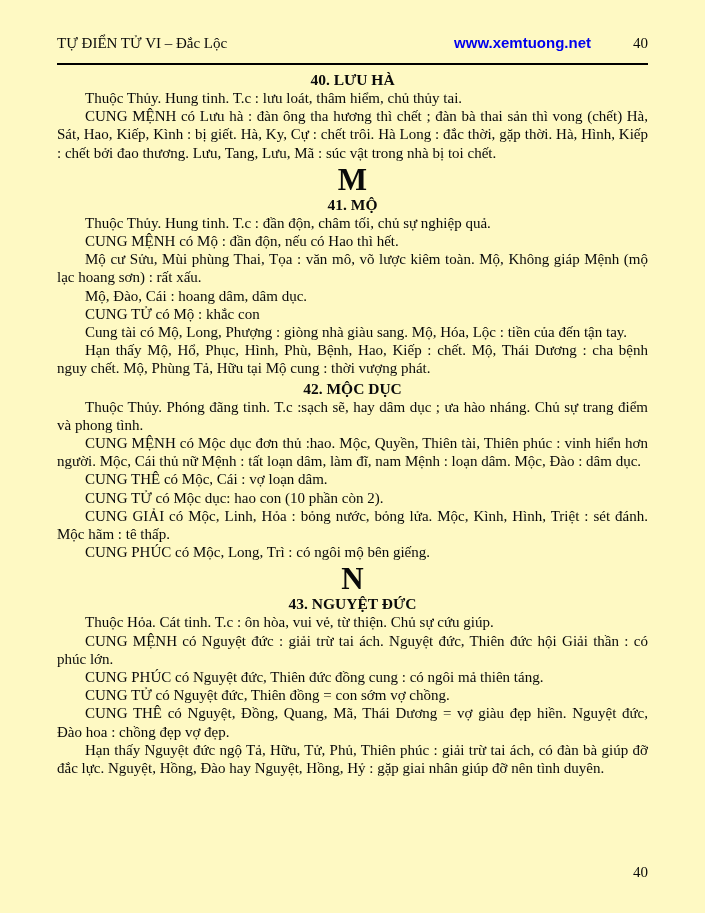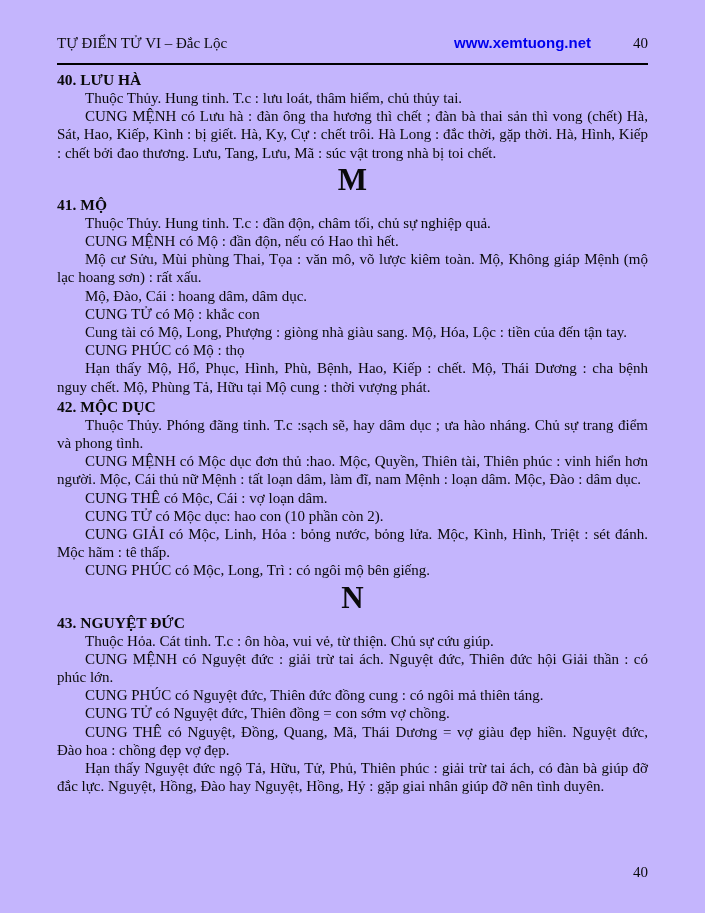--- a/index.html
+++ b/index.html
@@ -3,21 +3,21 @@
 <meta charset="utf-8">
 <style>
   html, body { margin: 0; padding: 0; background: #ffffff; }
   body { width: 705px; height: 913px; }
   .page {
     position: relative;
     width: 705px;
     height: 913px;
     box-sizing: border-box;
     padding: 34px 57px 0 57px;
-    background: #c4b5fd;
+    background: #fef9c3;
     font-family: "Liberation Serif", serif;
     font-size: 15px;
     color: #0a0a0a;
     overflow: hidden;
   }
   .header {
     display: flex;
     justify-content: space-between;
     align-items: baseline;
     font-size: 15px;
@@ -34,21 +34,21 @@
     font-size: 15px;
     cursor: pointer;
   }
   .header-rule {
     border: none;
     border-top: 2px solid #000;
     margin: 11px 0 5px 0;
   }
   .section-heading {
     margin: 1px 0 0 0;
-    text-align: left;
+    text-align: center;
     font-size: 15.5px;
     font-weight: bold;
     line-height: 19px;
   }
   .big-letter {
     margin: 3px 0 1px 0;
     text-align: center;
     font-size: 31px;
     font-weight: bold;
     line-height: 29px;
@@ -87,21 +87,20 @@
 
   <div class="big-letter">M</div>
 
   <h2 class="section-heading">41. MỘ</h2>
   <p class="body-para">Thuộc Thủy. Hung tinh. T.c : đần độn, châm tối, chủ sự nghiệp quả.</p>
   <p class="body-para">CUNG MỆNH có Mộ : đần độn, nếu có Hao thì hết.</p>
   <p class="body-para">Mộ cư Sửu, Mùi phùng Thai, Tọa : văn mô, võ lược kiêm toàn. Mộ, Không giáp Mệnh (mộ lạc hoang sơn) : rất xấu.</p>
   <p class="body-para">Mộ, Đào, Cái : hoang dâm, dâm dục.</p>
   <p class="body-para">CUNG TỬ có Mộ : khắc con</p>
   <p class="body-para">Cung tài có Mộ, Long, Phượng : giòng nhà giàu sang. Mộ, Hóa, Lộc : tiền của đến tận tay.</p>
-  <p class="body-para">CUNG PHÚC có Mộ : thọ</p>
   <p class="body-para">Hạn thấy Mộ, Hổ, Phục, Hình, Phù, Bệnh, Hao, Kiếp : chết. Mộ, Thái Dương : cha bệnh nguy chết. Mộ, Phùng Tả, Hữu tại Mộ cung : thời vượng phát.</p>
 
   <h2 class="section-heading">42. MỘC DỤC</h2>
   <p class="body-para">Thuộc Thủy. Phóng đãng tinh. T.c :sạch sẽ, hay dâm dục ; ưa hào nháng. Chủ sự trang điểm và phong tình.</p>
   <p class="body-para">CUNG MỆNH có Mộc dục đơn thủ :hao. Mộc, Quyền, Thiên tài, Thiên phúc : vinh hiển hơn người. Mộc, Cái thủ nữ Mệnh : tất loạn dâm, làm đĩ, nam Mệnh : loạn dâm. Mộc, Đào : dâm dục.</p>
   <p class="body-para">CUNG THÊ có Mộc, Cái : vợ loạn dâm.</p>
   <p class="body-para">CUNG TỬ có Mộc dục: hao con (10 phần còn 2).</p>
   <p class="body-para">CUNG GIẢI có Mộc, Linh, Hỏa : bỏng nước, bỏng lửa. Mộc, Kình, Hình, Triệt : sét đánh. Mộc hãm : tê thấp.</p>
   <p class="body-para">CUNG PHÚC có Mộc, Long, Trì : có ngôi mộ bên giếng.</p>
 

